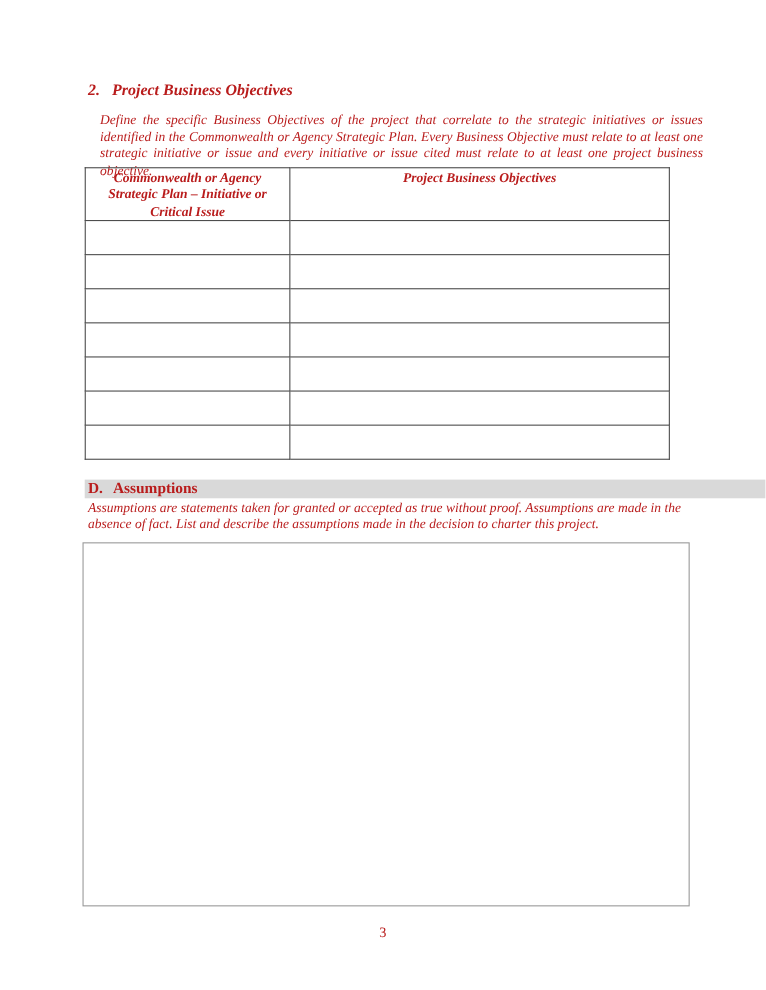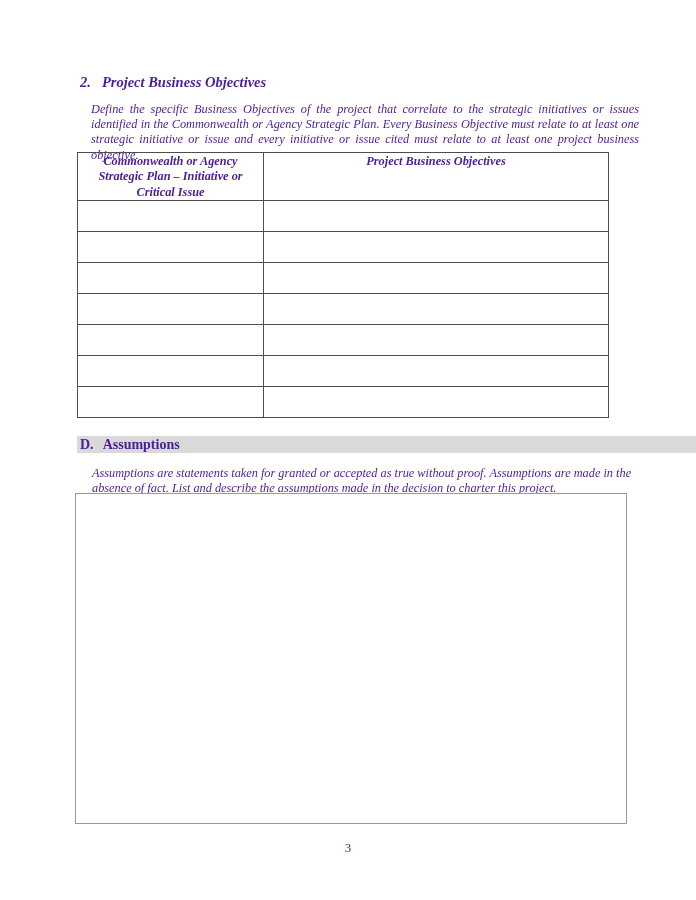--- a/index.html
+++ b/index.html
@@ -2,21 +2,21 @@
 <html><head>
 <meta charset="utf-8">
 <style>
   html, body { margin: 0; padding: 0; background: #ffffff; }
   .page {
     position: relative;
     width: 696px;
     height: 900px;
     background: #ffffff;
     font-family: "Liberation Serif", serif;
-    color: #4c1d95;
+    color: #b91c1c;
     overflow: hidden;
   }
   .obj-heading {
     position: absolute;
     left: 80px;
     top: 74px;
     font-size: 14.5px;
     font-weight: bold;
     font-style: italic;
     white-space: nowrap;
@@ -69,21 +69,21 @@
     font-size: 14px;
     font-weight: bold;
     white-space: nowrap;
   }
   .assumptions-bar .letter { display: inline-block; margin-left: 3px; margin-right: 9px; }
   .assump-desc {
     position: absolute;
     left: 80px;
     top: 454px;
     width: 548px;
-    margin: 12px;
+    margin: 0;
     font-size: 12.3px;
     font-style: italic;
     line-height: 15.2px;
     text-align: left;
     font-family: Liberation Serif, serif;
   }
   .assumptions-box {
     position: absolute;
     left: 75px;
     top: 493px;

